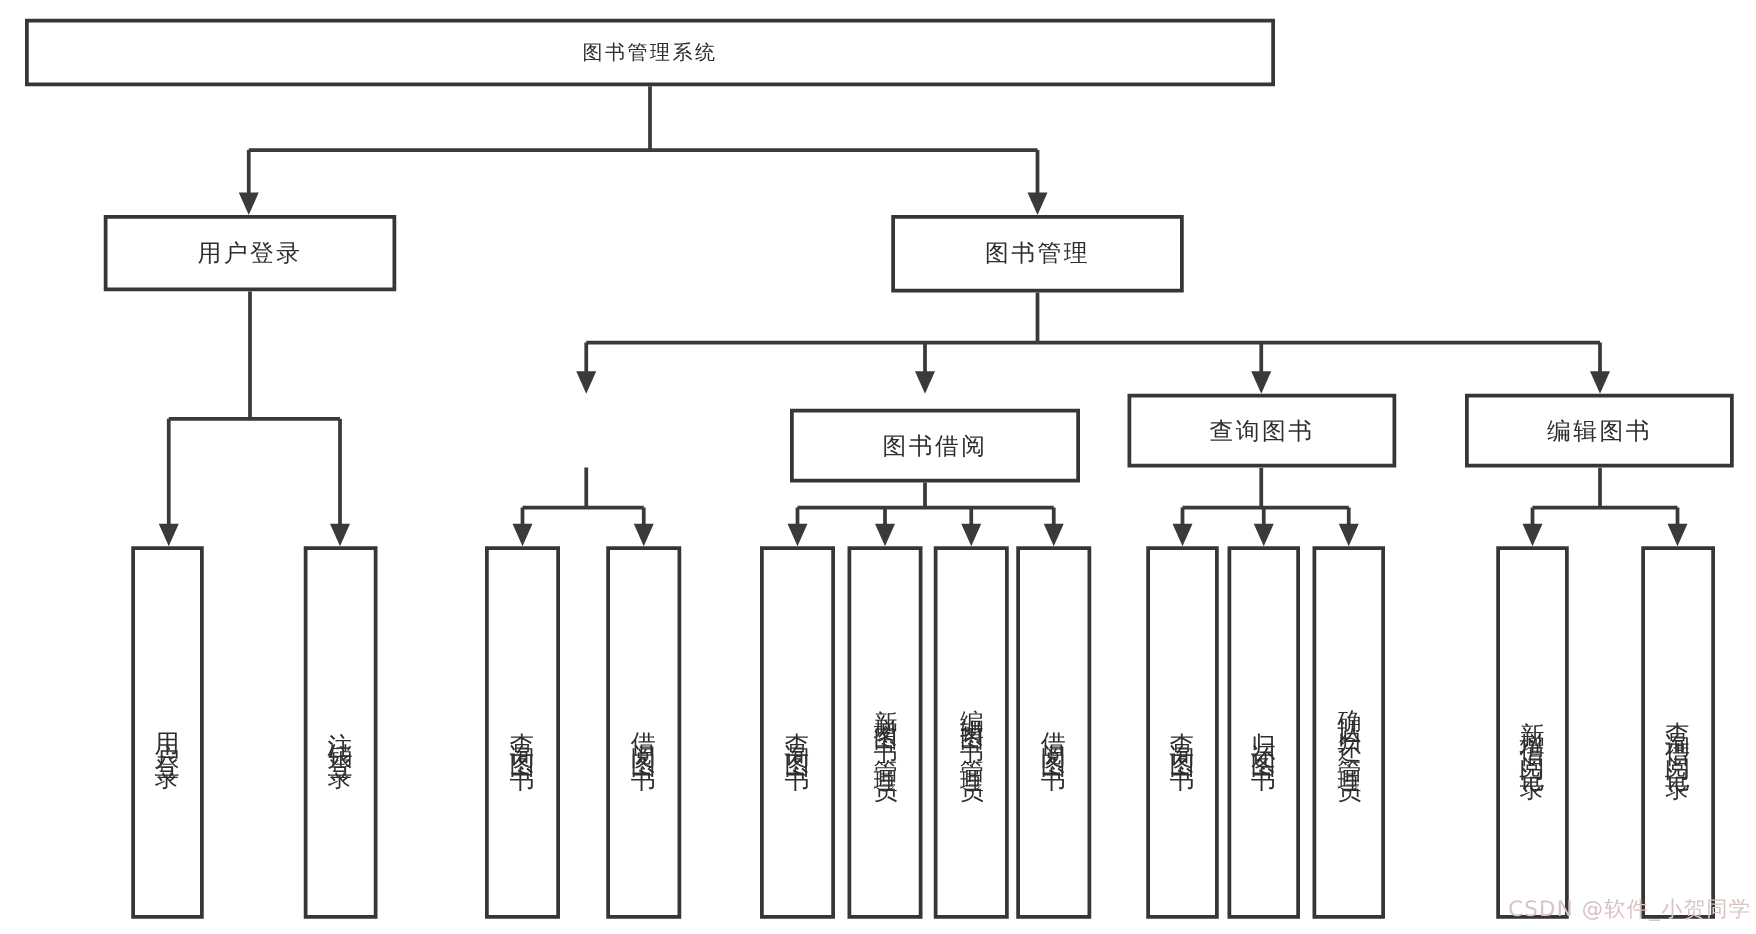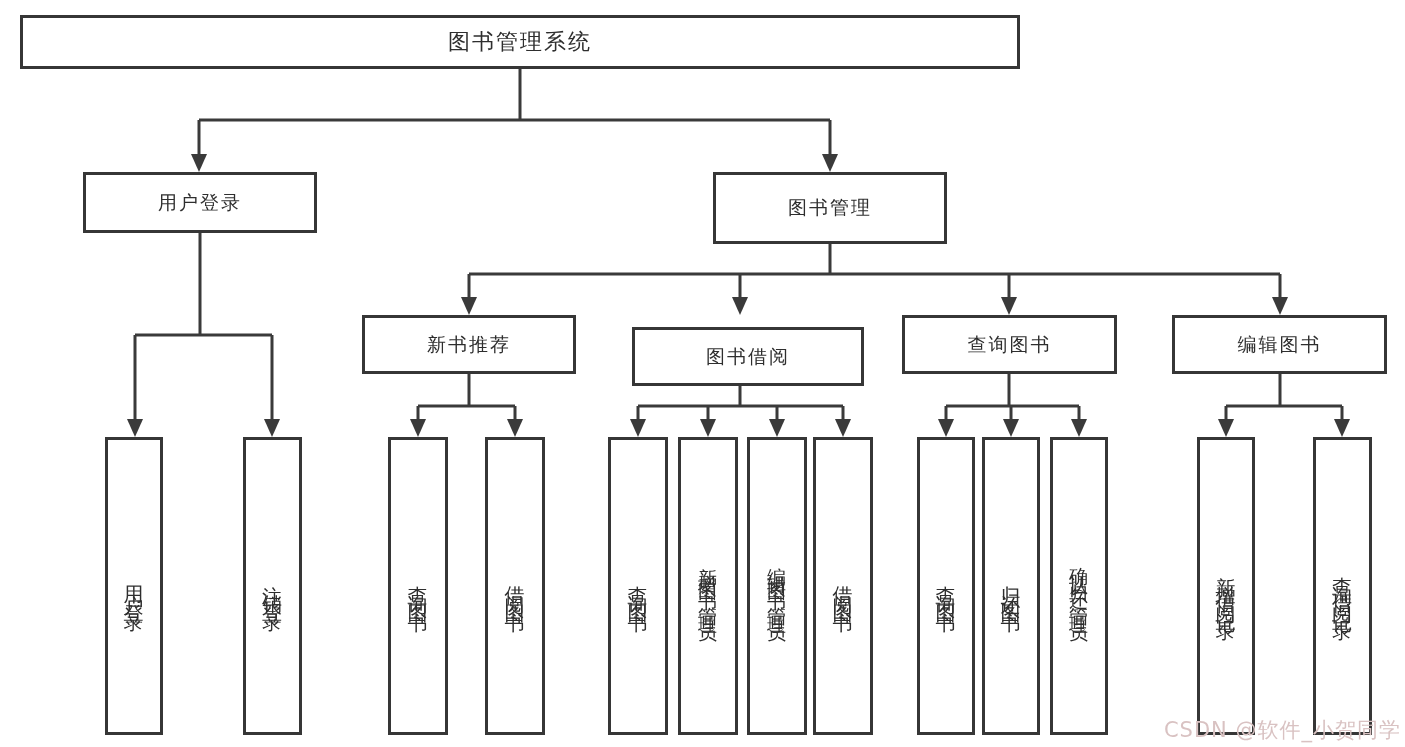--- a/index.html
+++ b/index.html
@@ -6,30 +6,30 @@
   .stage{
     position:relative;width:1405px;height:747px;background:#ffffff;overflow:hidden;
     font-family:"DejaVu Sans","Liberation Sans",sans-serif;color:#2e2e2e;
   }
   .wires{position:absolute;left:0;top:0;width:1405px;height:747px;}
   .box{
     position:absolute;box-sizing:border-box;border:3px solid #363636;background:#ffffff;
     display:flex;align-items:center;justify-content:center;
     font-size:19px;color:#2e2e2e;letter-spacing:2px;text-align:center;
   }
-  .root{font-size:22px;text-align:center;}
+  .root{font-size:16px;text-align:center;}
   .vbox{
     writing-mode:vertical-rl;text-orientation:mixed;
     font-size:20px;letter-spacing:9px;line-height:1;
     padding-top:4px;
   }
   .vbox.long{letter-spacing:8px;font-size:19px;}
   .watermark{
     position:absolute;right:4px;top:716px;
-    font-size:21px;letter-spacing:1px;color:#d9c2c2;z-index:5;white-space:nowrap;
+    font-size:17px;letter-spacing:1px;color:#d9c2c2;z-index:5;white-space:nowrap;
   }
 </style>
 </head>
 <body>
 
 <div class="stage">
 
   <svg class="wires" viewBox="0 0 1405 747" xmlns="http://www.w3.org/2000/svg">
     <g stroke="#3a3a3a" stroke-width="3" fill="none">
 
@@ -66,23 +66,22 @@
       <polygon points="1003,419 1019,419 1011,437"></polygon>
       <polygon points="1071,419 1087,419 1079,437"></polygon>
       <polygon points="1218,419 1234,419 1226,437"></polygon>
       <polygon points="1334,419 1350,419 1342,437"></polygon>
     </g>
   </svg>
 
   <div class="box root" style="left:20px;top:15px;width:1000px;height:54px;">图书管理系统</div>
 
   <div class="box" style="left:83px;top:172px;width:234px;height:61px;">用户登录</div>
-  <div class="box" style="left:713px;top:172px;width:234px;height:72px;">图书管理</div>
+  <div class="box" style="left:713px;top:172px;width:234px;height:62px;">图书管理</div>
 
-  <div class="box" style="left:362px;top:315px;width:214px;height:59px;">新书推荐</div>
   <div class="box" style="left:632px;top:327px;width:232px;height:59px;">图书借阅</div>
   <div class="box" style="left:902px;top:315px;width:215px;height:59px;">查询图书</div>
   <div class="box" style="left:1172px;top:315px;width:215px;height:59px;">编辑图书</div>
 
   <div class="box vbox" style="left:105px;top:437px;width:58px;height:298px;">用户登录</div>
   <div class="box vbox" style="left:243px;top:437px;width:59px;height:298px;">注销登录</div>
 
   <div class="box vbox" style="left:388px;top:437px;width:60px;height:298px;">查询图书</div>
   <div class="box vbox" style="left:485px;top:437px;width:60px;height:298px;">借阅图书</div>
 

